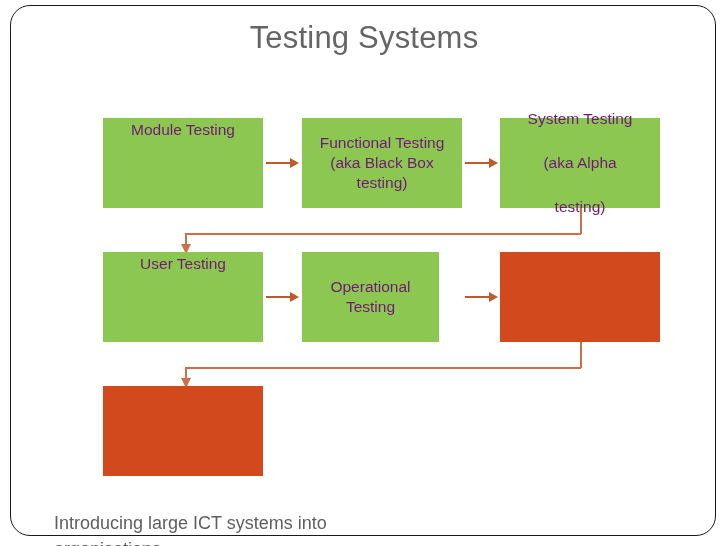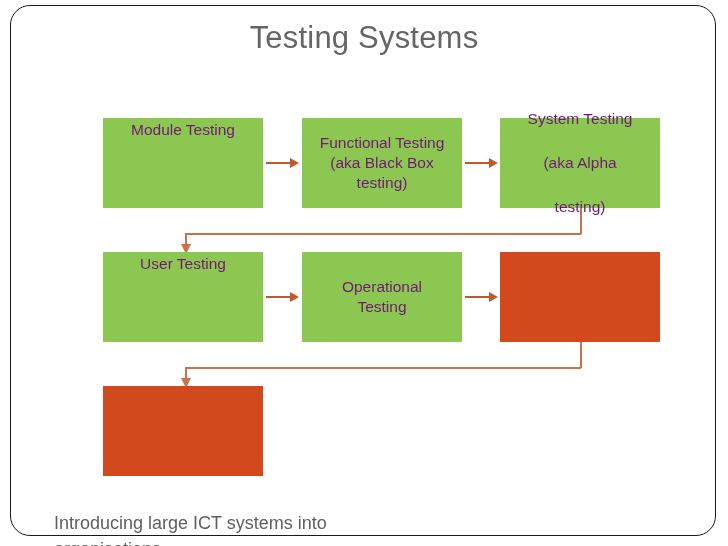--- a/index.html
+++ b/index.html
@@ -159,21 +159,21 @@
 
   <div class="node node-green" style="left:103px; top:252px; width:160px; height:90px; flex-direction:row;">
     <span>User Testing</span>
   </div>
 
   <div class="h-arrow" style="left:266px; top:291px; width:33px;">
     <div class="shaft" style="width:25px;"></div>
     <div class="head"></div>
   </div>
 
-  <div class="node node-green" style="left:302px; top:252px; width:160px; height:90px; flex-direction:column;">
+  <div class="node node-green" style="left:302px; top:252px; width:137px; height:90px; flex-direction:column;">
     <span>Operational</span>
     <span>Testing</span>
   </div>
 
   <div class="h-arrow" style="left:465px; top:291px; width:33px;">
     <div class="shaft" style="width:25px;"></div>
     <div class="head"></div>
   </div>
 
   <div class="node node-orange" style="left:500px; top:252px; width:160px; height:90px;">

